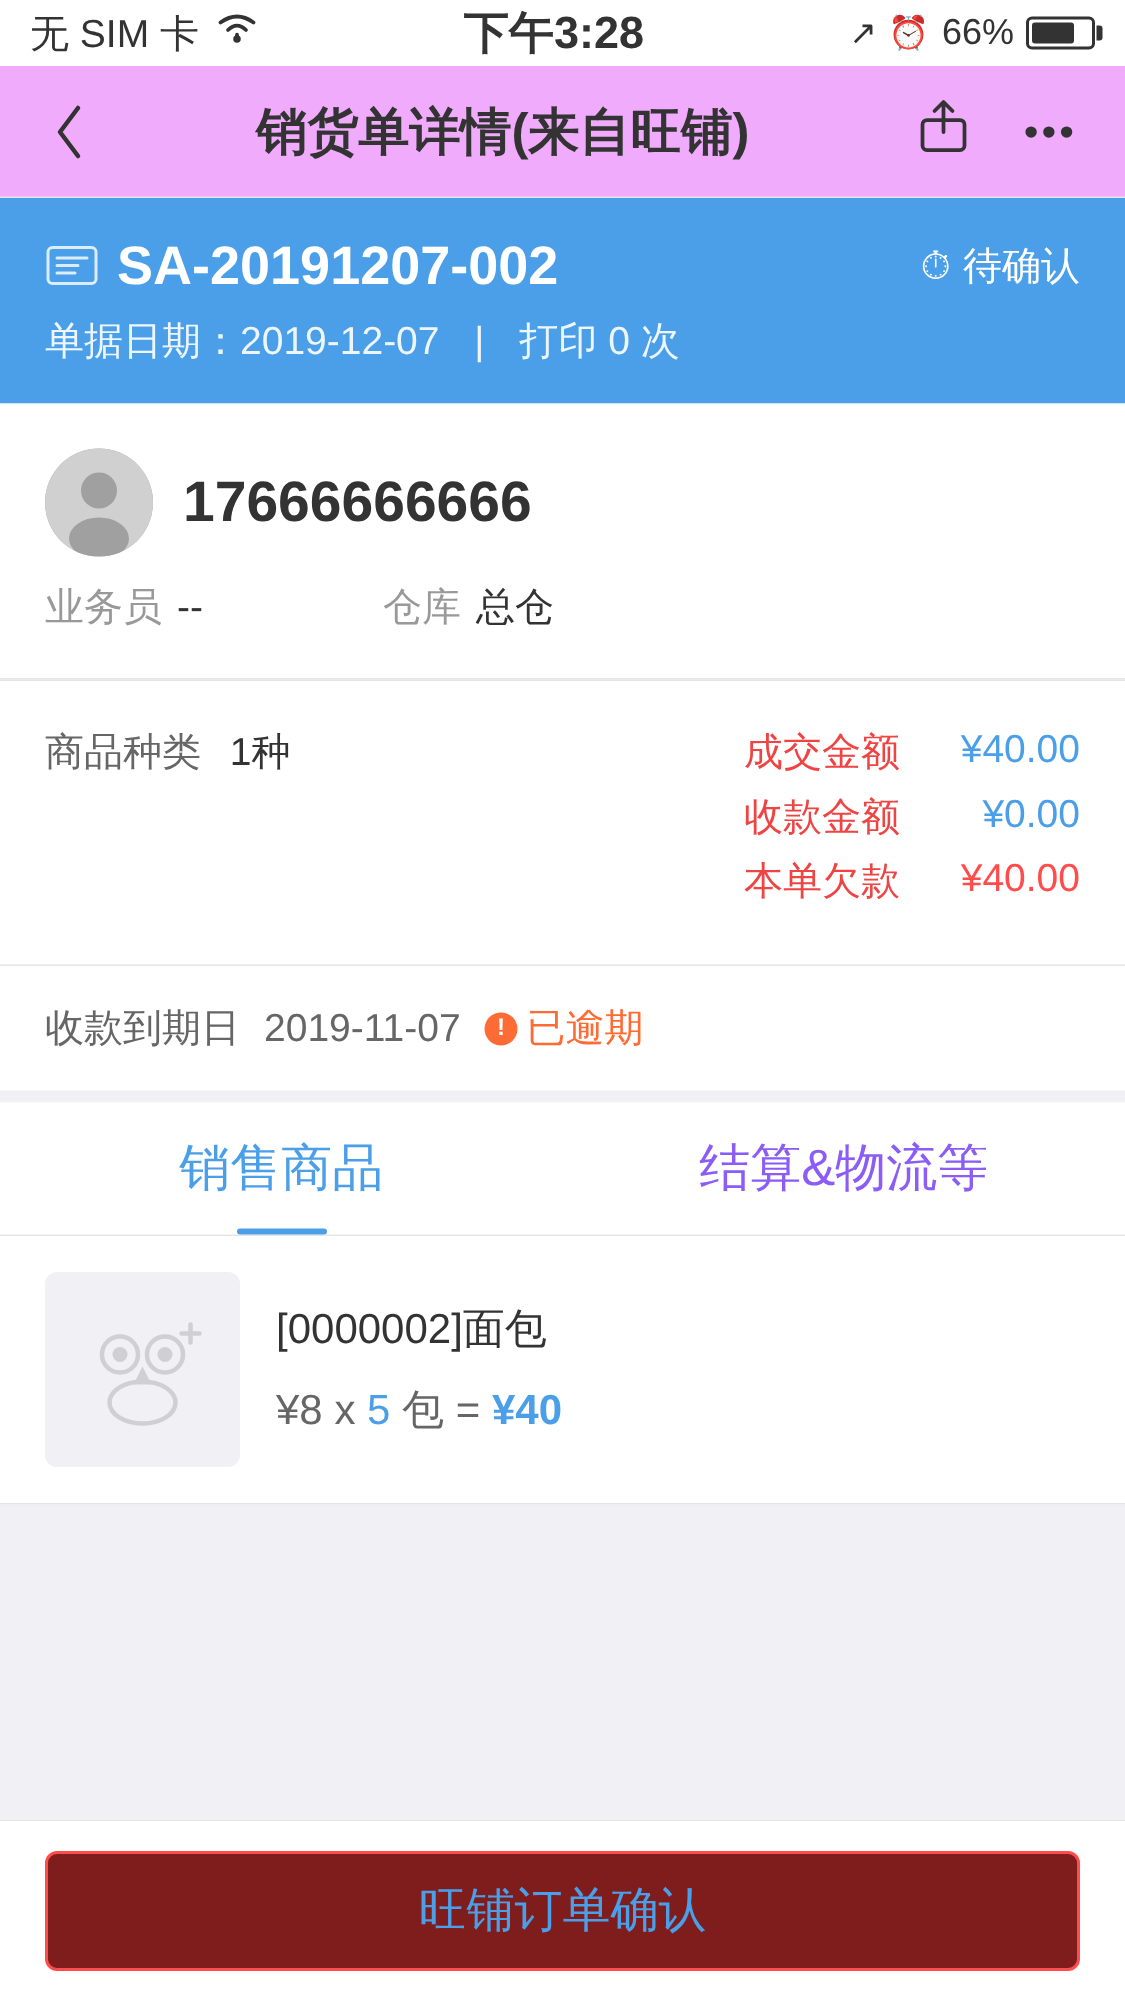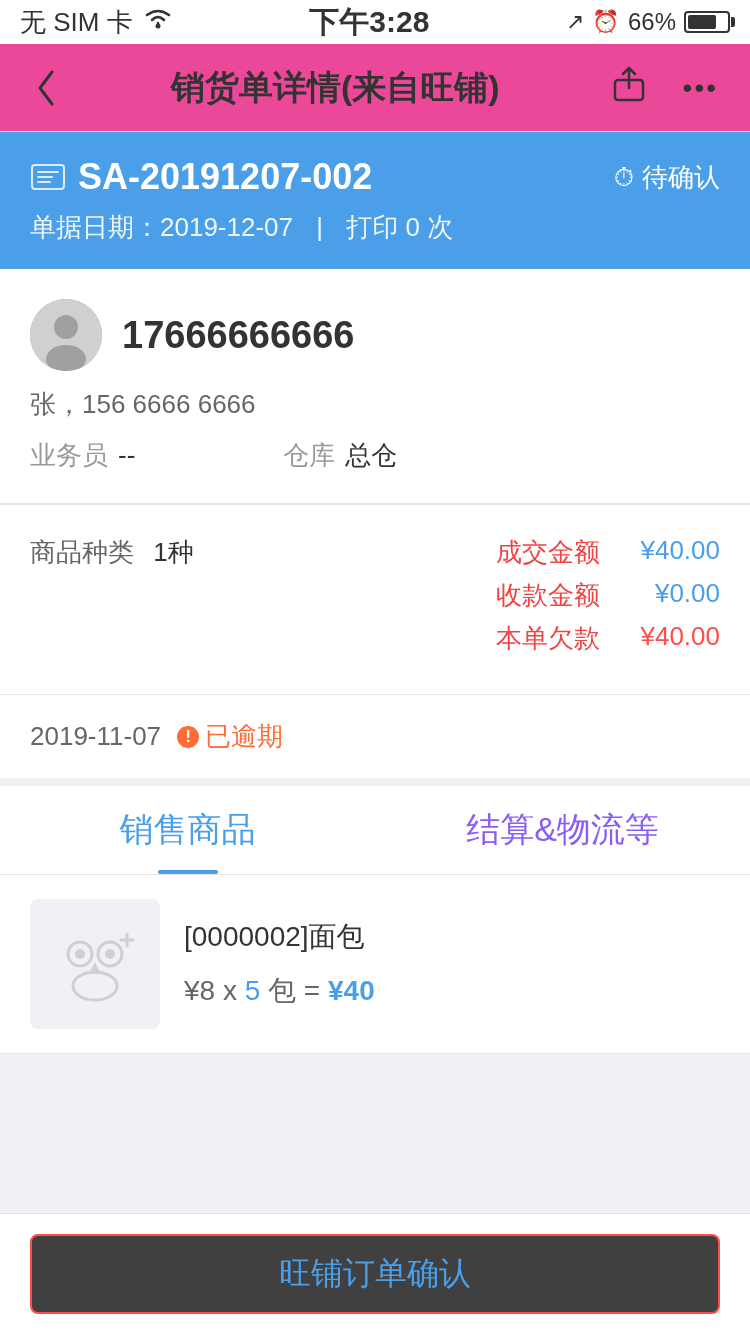--- a/index.html
+++ b/index.html
@@ -38,21 +38,21 @@
       width: 4px; height: 10px; background: #333; border-radius: 0 2px 2px 0;
     }
     .battery-fill {
       position: absolute; left: 2px; top: 2px; bottom: 2px;
       width: 66%; background: #333; border-radius: 2px;
     }
 
     
     .nav-bar {
       height: 88px;
-      background: #ec4899;
+      background: #f0abfc;
       display: flex;
       align-items: center;
       padding: 0 24px;
       border-bottom: 1px solid #e5e5e5;
       justify-content: center;
     }
     .nav-back {
       font-size: 36px; color: #333; cursor: pointer;
       display: flex; align-items: center; padding: 10px;
     }
@@ -186,21 +186,21 @@
 
     
     .bottom-action {
       position: fixed; bottom: 0; left: 0; width: 750px;
       background: #fff; padding: 20px 30px;
       border-top: 1px solid #e5e5e5;
     }
     .confirm-btn {
       width: 100%; height: 80px;
       border: 2px solid #ff4d4d;
-      border-radius: 8px; background: #404040;
+      border-radius: 8px; background: #7f1d1d;
       font-size: 32px; color: #4a9fe8; font-weight: 500;
       cursor: pointer; display: flex; align-items: center; justify-content: center;
     }
 
     
     .owl-svg { opacity: 0.3; }
   </style>
 </head>
 <body>
 
@@ -272,27 +272,26 @@
       <div class="avatar-inner">
         <svg width="72" height="72" viewBox="0 0 72 72">
           <circle cx="36" cy="36" r="36" fill="#d0d0d0"></circle>
           <circle cx="36" cy="28" r="12" fill="#a0a0a0"></circle>
           <ellipse cx="36" cy="60" rx="20" ry="14" fill="#a0a0a0"></ellipse>
         </svg>
       </div>
     </div>
     <div class="customer-phone">17666666666</div>
   </div>
-  <div class="customer-name">张，156 6666 6666</div>
   <div class="customer-meta">
     <div class="meta-item">
       <span class="meta-label">业务员</span>
       <span class="meta-value">--</span>
     </div>
-    <div class="meta-item" style="margin-left: 88px;">
+    <div class="meta-item" style="margin-left: 60px;">
       <span class="meta-label">仓库</span>
       <span class="meta-value">总仓</span>
     </div>
   </div>
 </div>
 
 <div style="height: 1px; background: #e5e5e5;"></div>
 
 <div class="summary-section">
   <div class="summary-left">
@@ -309,20 +308,21 @@
       <span class="summary-row-value">¥0.00</span>
     </div>
     <div class="summary-row">
       <span class="summary-row-label">本单欠款</span>
       <span class="summary-row-value red">¥40.00</span>
     </div>
   </div>
 </div>
 
 <div class="due-date-section">
+  <span>收款到期日</span>
   <span>2019-11-07</span>
   <span class="overdue-badge">
     <span class="overdue-dot">!</span>
     <span>已逾期</span>
   </span>
 </div>
 
 <div class="tabs-section">
   <div class="tabs-row">
     <div class="tab-item active">

